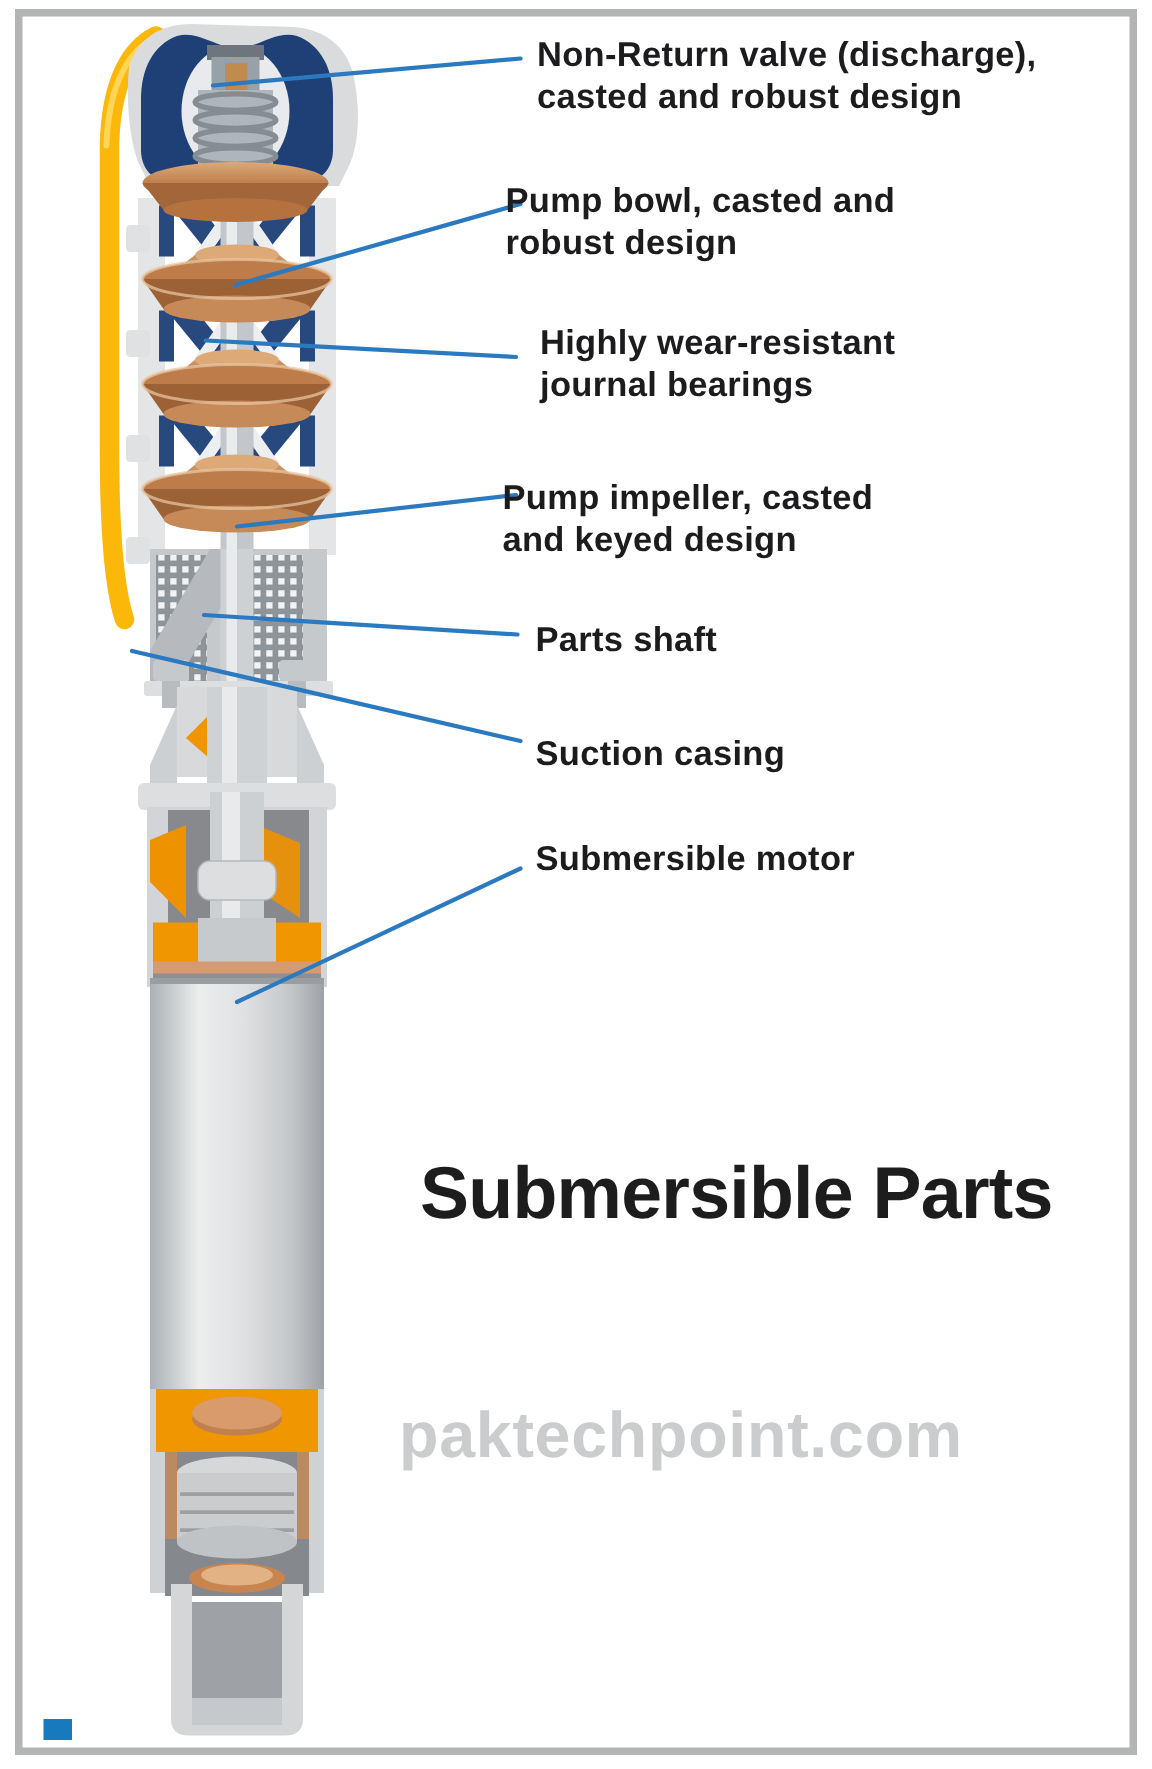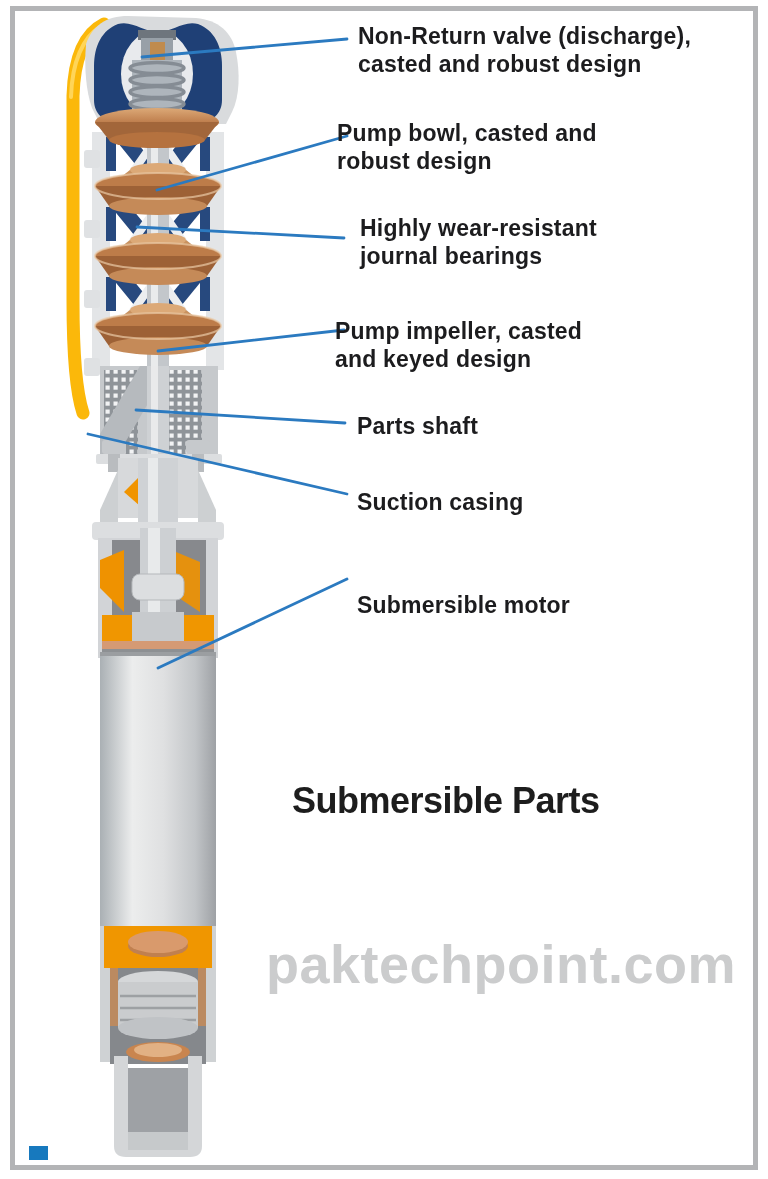--- a/index.html
+++ b/index.html
@@ -12,26 +12,26 @@
     position:absolute;left:10px;top:6px;width:748px;height:1164px;
     border:5px solid #b3b4b6;box-sizing:border-box;pointer-events:none;
   }
   .pump-svg{position:absolute;left:0;top:0;}
   .label{
     position:absolute;
     font-size:23px;font-weight:600;line-height:28px;letter-spacing:.2px;
     color:#1c1c1e;white-space:pre-line;
   }
   .title{
-    position:absolute;left:276px;top:764px;margin:16px;
-    font-size:36px;font-weight:700;letter-spacing:-0.5px;color:#1d1d1d;
+    position:absolute;left:276px;top:764px;margin:4px;
+    font-size:49px;font-weight:700;letter-spacing:-0.5px;color:#1d1d1d;
   }
   .watermark{
     position:absolute;left:266px;top:933px;
-    font-size:54px;font-weight:700;letter-spacing:.5px;color:#cbcccd;
+    font-size:43px;font-weight:700;letter-spacing:.5px;color:#cbcccd;
   }
   .blue-square{
     position:absolute;left:29px;top:1146px;width:19px;height:14px;
     background:#1779be;
   }
 </style>
 </head>
 <body>
 
 <div class="frame"></div>
@@ -226,19 +226,19 @@
 <div class="label" style="left:358px;top:22px;">Non-Return valve (discharge),
 casted and robust design</div>
 <div class="label" style="left:337px;top:119px;">Pump bowl, casted and
 robust design</div>
 <div class="label" style="left:360px;top:214px;">Highly wear-resistant
 journal bearings</div>
 <div class="label" style="left:335px;top:317px;">Pump impeller, casted
 and keyed design</div>
 <div class="label" style="left:357px;top:412px;">Parts shaft</div>
 <div class="label" style="left:357px;top:488px;">Suction casing</div>
-<div class="label" style="left:357px;top:558px;margin-top:33px;">Submersible motor</div>
+<div class="label" style="left:357px;top:558px;">Submersible motor</div>
 
 <h1 class="title">Submersible Parts</h1>
 
 <div class="watermark">paktechpoint.com</div>
 
 <div class="blue-square"></div>
 
 </body></html>

